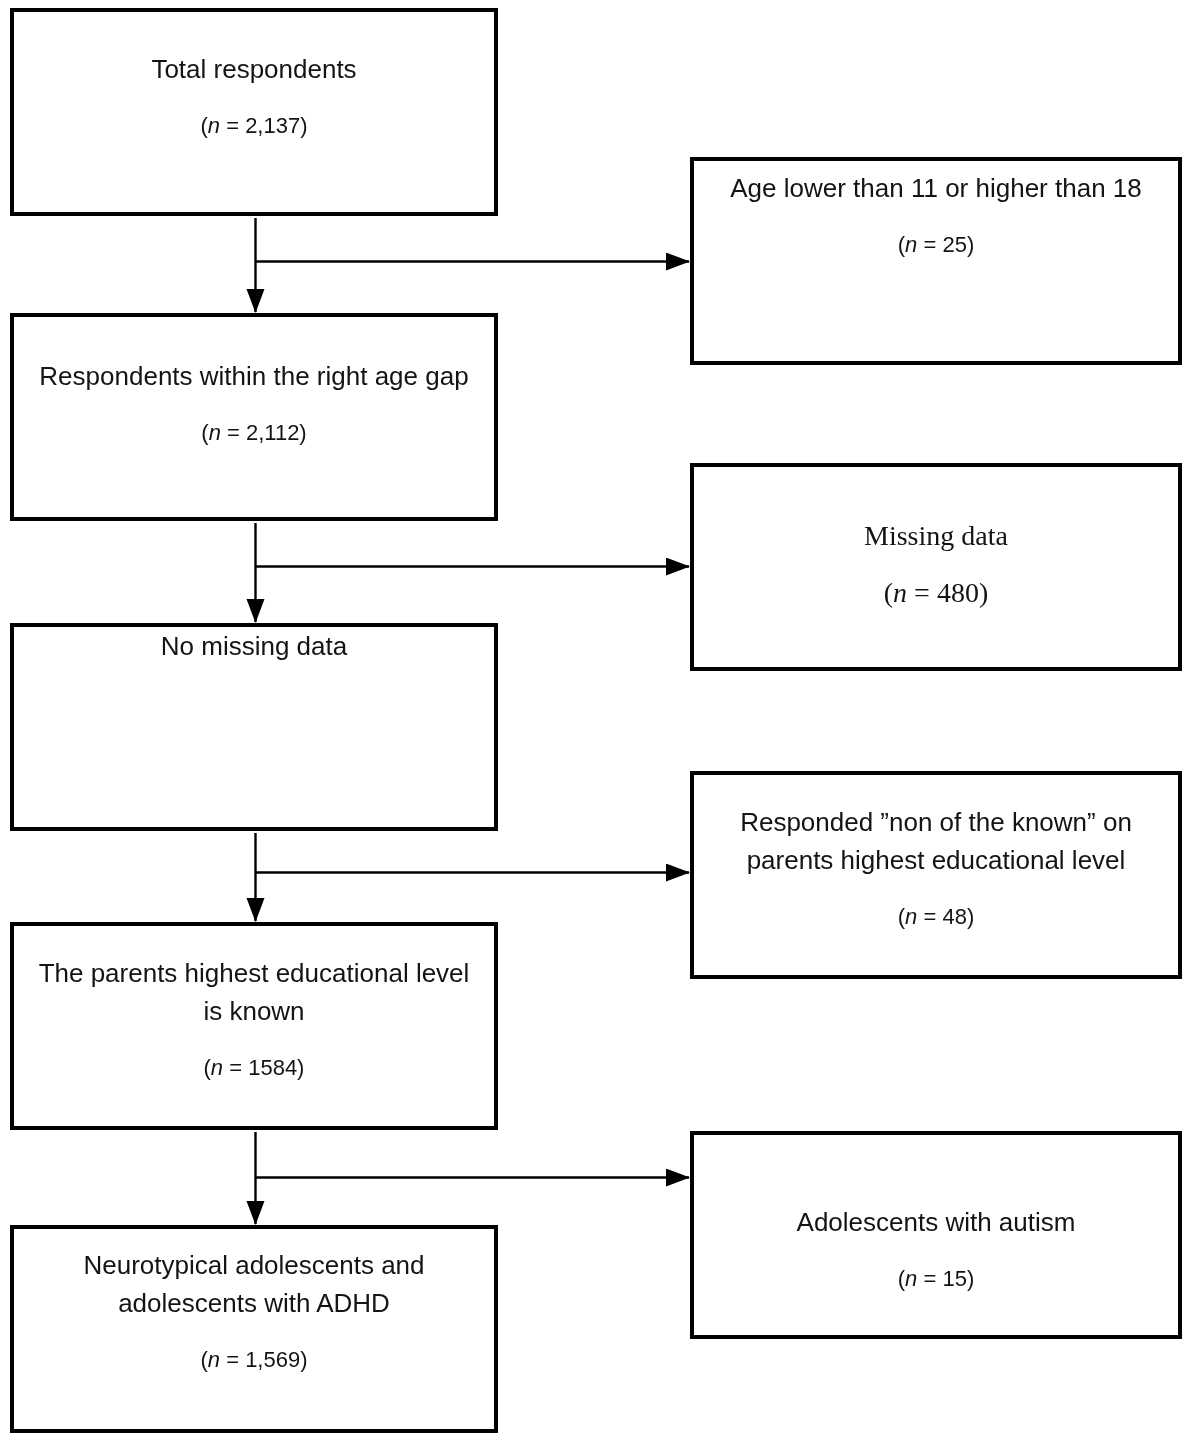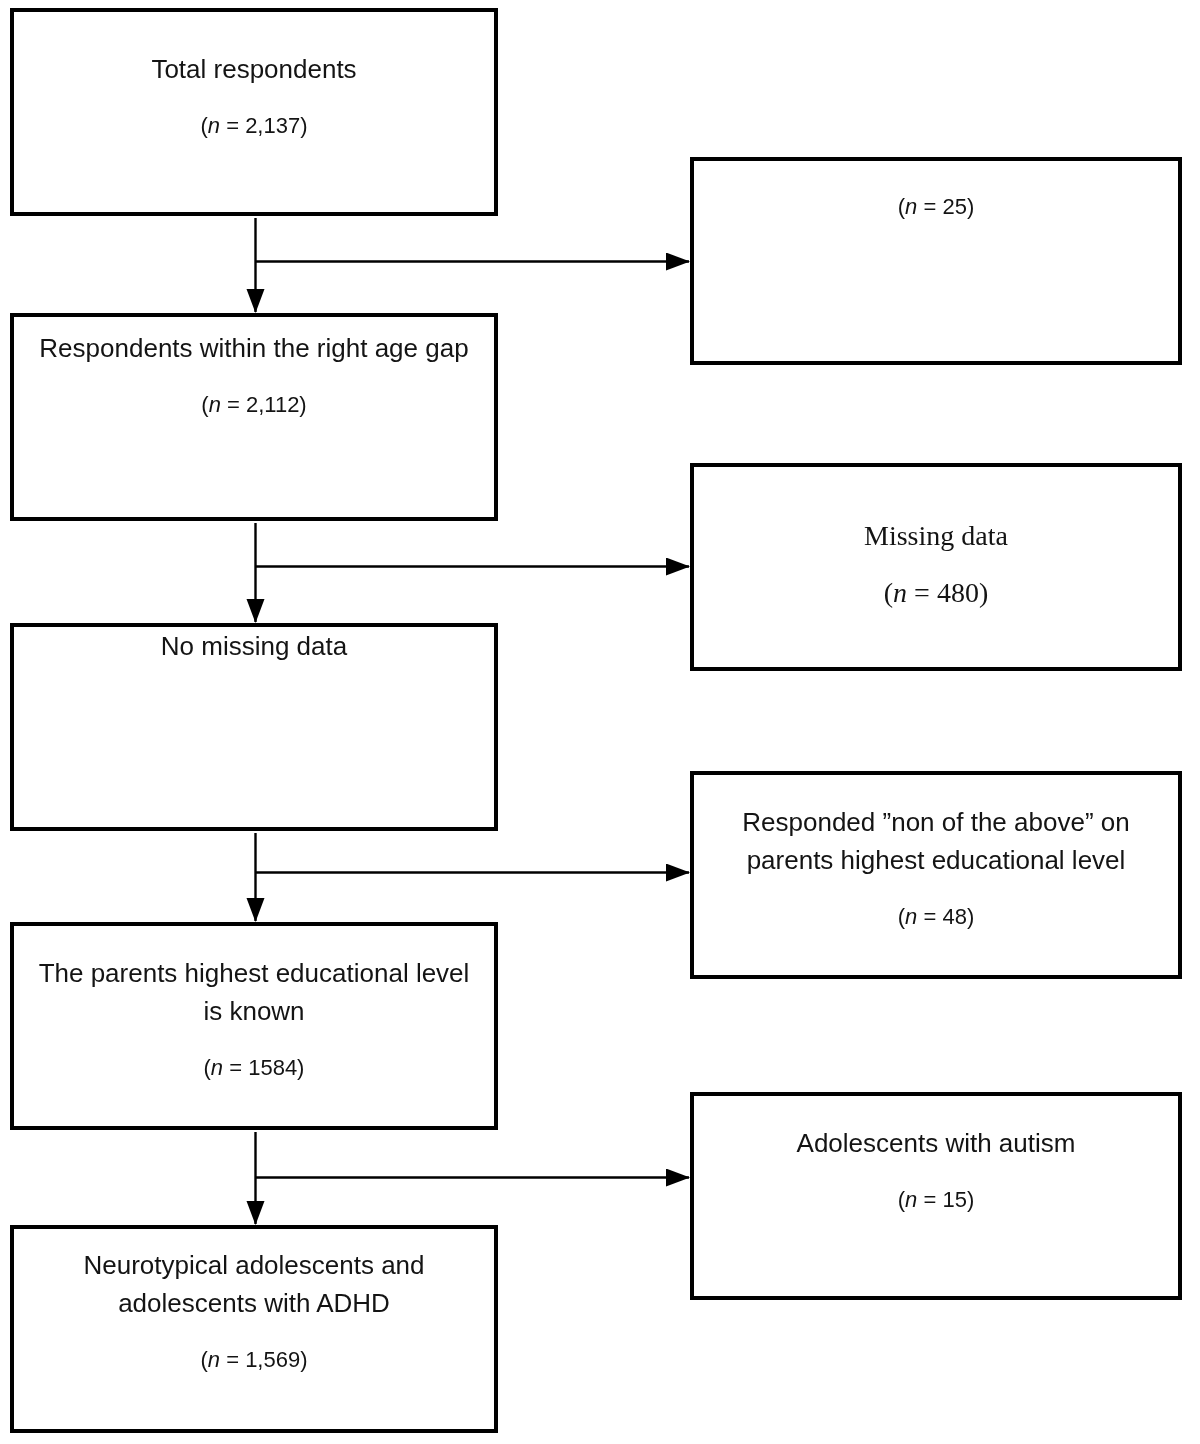--- a/index.html
+++ b/index.html
@@ -67,21 +67,21 @@
     <line x1="256" y1="566.5" x2="689" y2="566.5" marker-end="url(#ah)"></line>
     <line x1="256" y1="872.5" x2="689" y2="872.5" marker-end="url(#ah)"></line>
     <line x1="256" y1="1177.5" x2="689" y2="1177.5" marker-end="url(#ah)"></line>
   </svg>
 
   <div class="box main" style="top:8px; padding-top:38px;">
     <div class="line">Total respondents</div>
     <div class="nline"><span>(</span><span class="it">n</span><span> = 2,137)</span></div>
   </div>
 
-  <div class="box main" style="top:313px; padding-top:12px;">
+  <div class="box main" style="top:313px; padding-top:40px;">
     <div class="line">Respondents within the right age gap</div>
     <div class="nline"><span>(</span><span class="it">n</span><span> = 2,112)</span></div>
   </div>
 
   <div class="box main" style="top:623px; ">
     <div class="line">No missing data</div>
   </div>
 
   <div class="box main" style="top:922px; padding-top:28px;">
     <div class="line">The parents highest educational level</div>
@@ -89,32 +89,33 @@
     <div class="nline"><span>(</span><span class="it">n</span><span> = 1584)</span></div>
   </div>
 
   <div class="box main" style="top:1225px; padding-top:17px;">
     <div class="line">Neurotypical adolescents and</div>
     <div class="line">adolescents with ADHD</div>
     <div class="nline"><span>(</span><span class="it">n</span><span> = 1,569)</span></div>
   </div>
 
   <div class="box excl" style="top:157px; padding-top:8px;">
+    <div class="line">Age lower than 11 or higher than 18</div>
     <div class="nline"><span>(</span><span class="it">n</span><span> = 25)</span></div>
   </div>
 
   <div class="box excl serif" style="top:463px; padding-top:50px;">
     <div class="line">Missing data</div>
     <div class="nline"><span>(</span><span class="it">n</span><span> = 480)</span></div>
   </div>
 
   <div class="box excl" style="top:771px; padding-top:28px;">
-    <div class="line">Responded ”non of the above” on</div>
+    <div class="line">Responded ”non of the known” on</div>
     <div class="line">parents highest educational level</div>
     <div class="nline"><span>(</span><span class="it">n</span><span> = 48)</span></div>
   </div>
 
-  <div class="box excl" style="top:1092px; padding-top:28px;">
+  <div class="box excl" style="top:1131px; padding-top:68px;">
     <div class="line">Adolescents with autism</div>
     <div class="nline"><span>(</span><span class="it">n</span><span> = 15)</span></div>
   </div>
 
 </div>
 
 </body></html>

